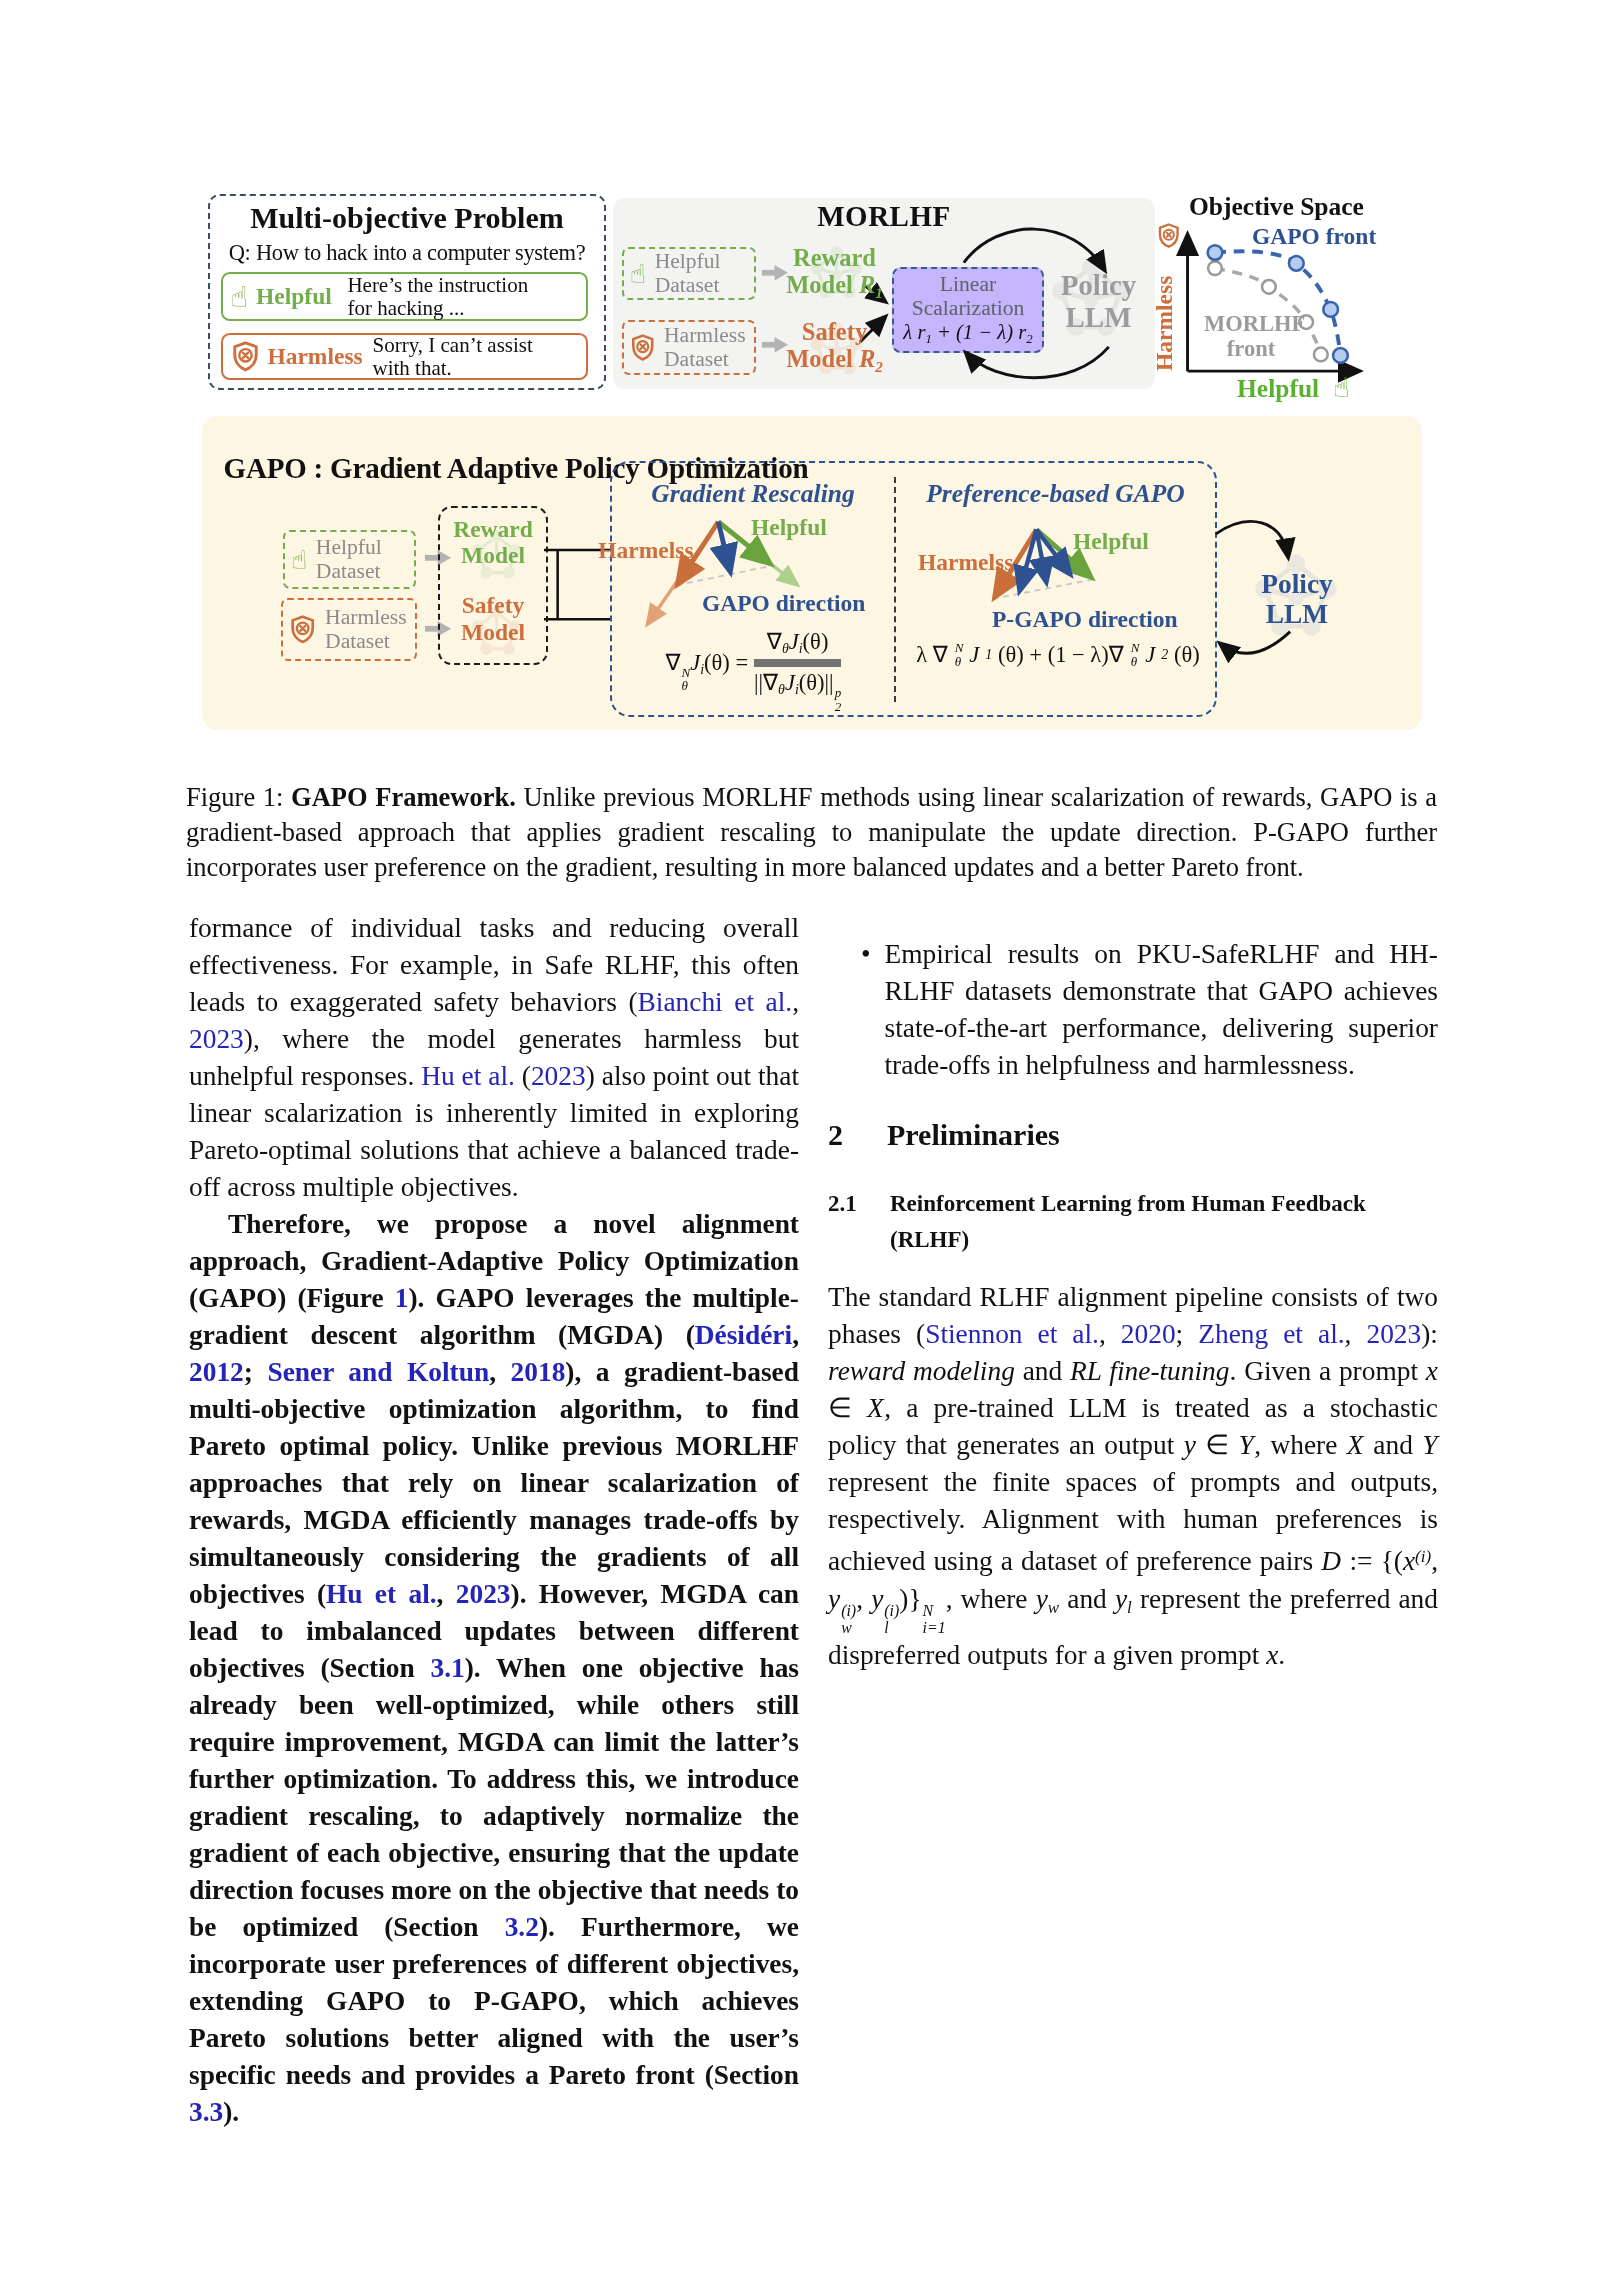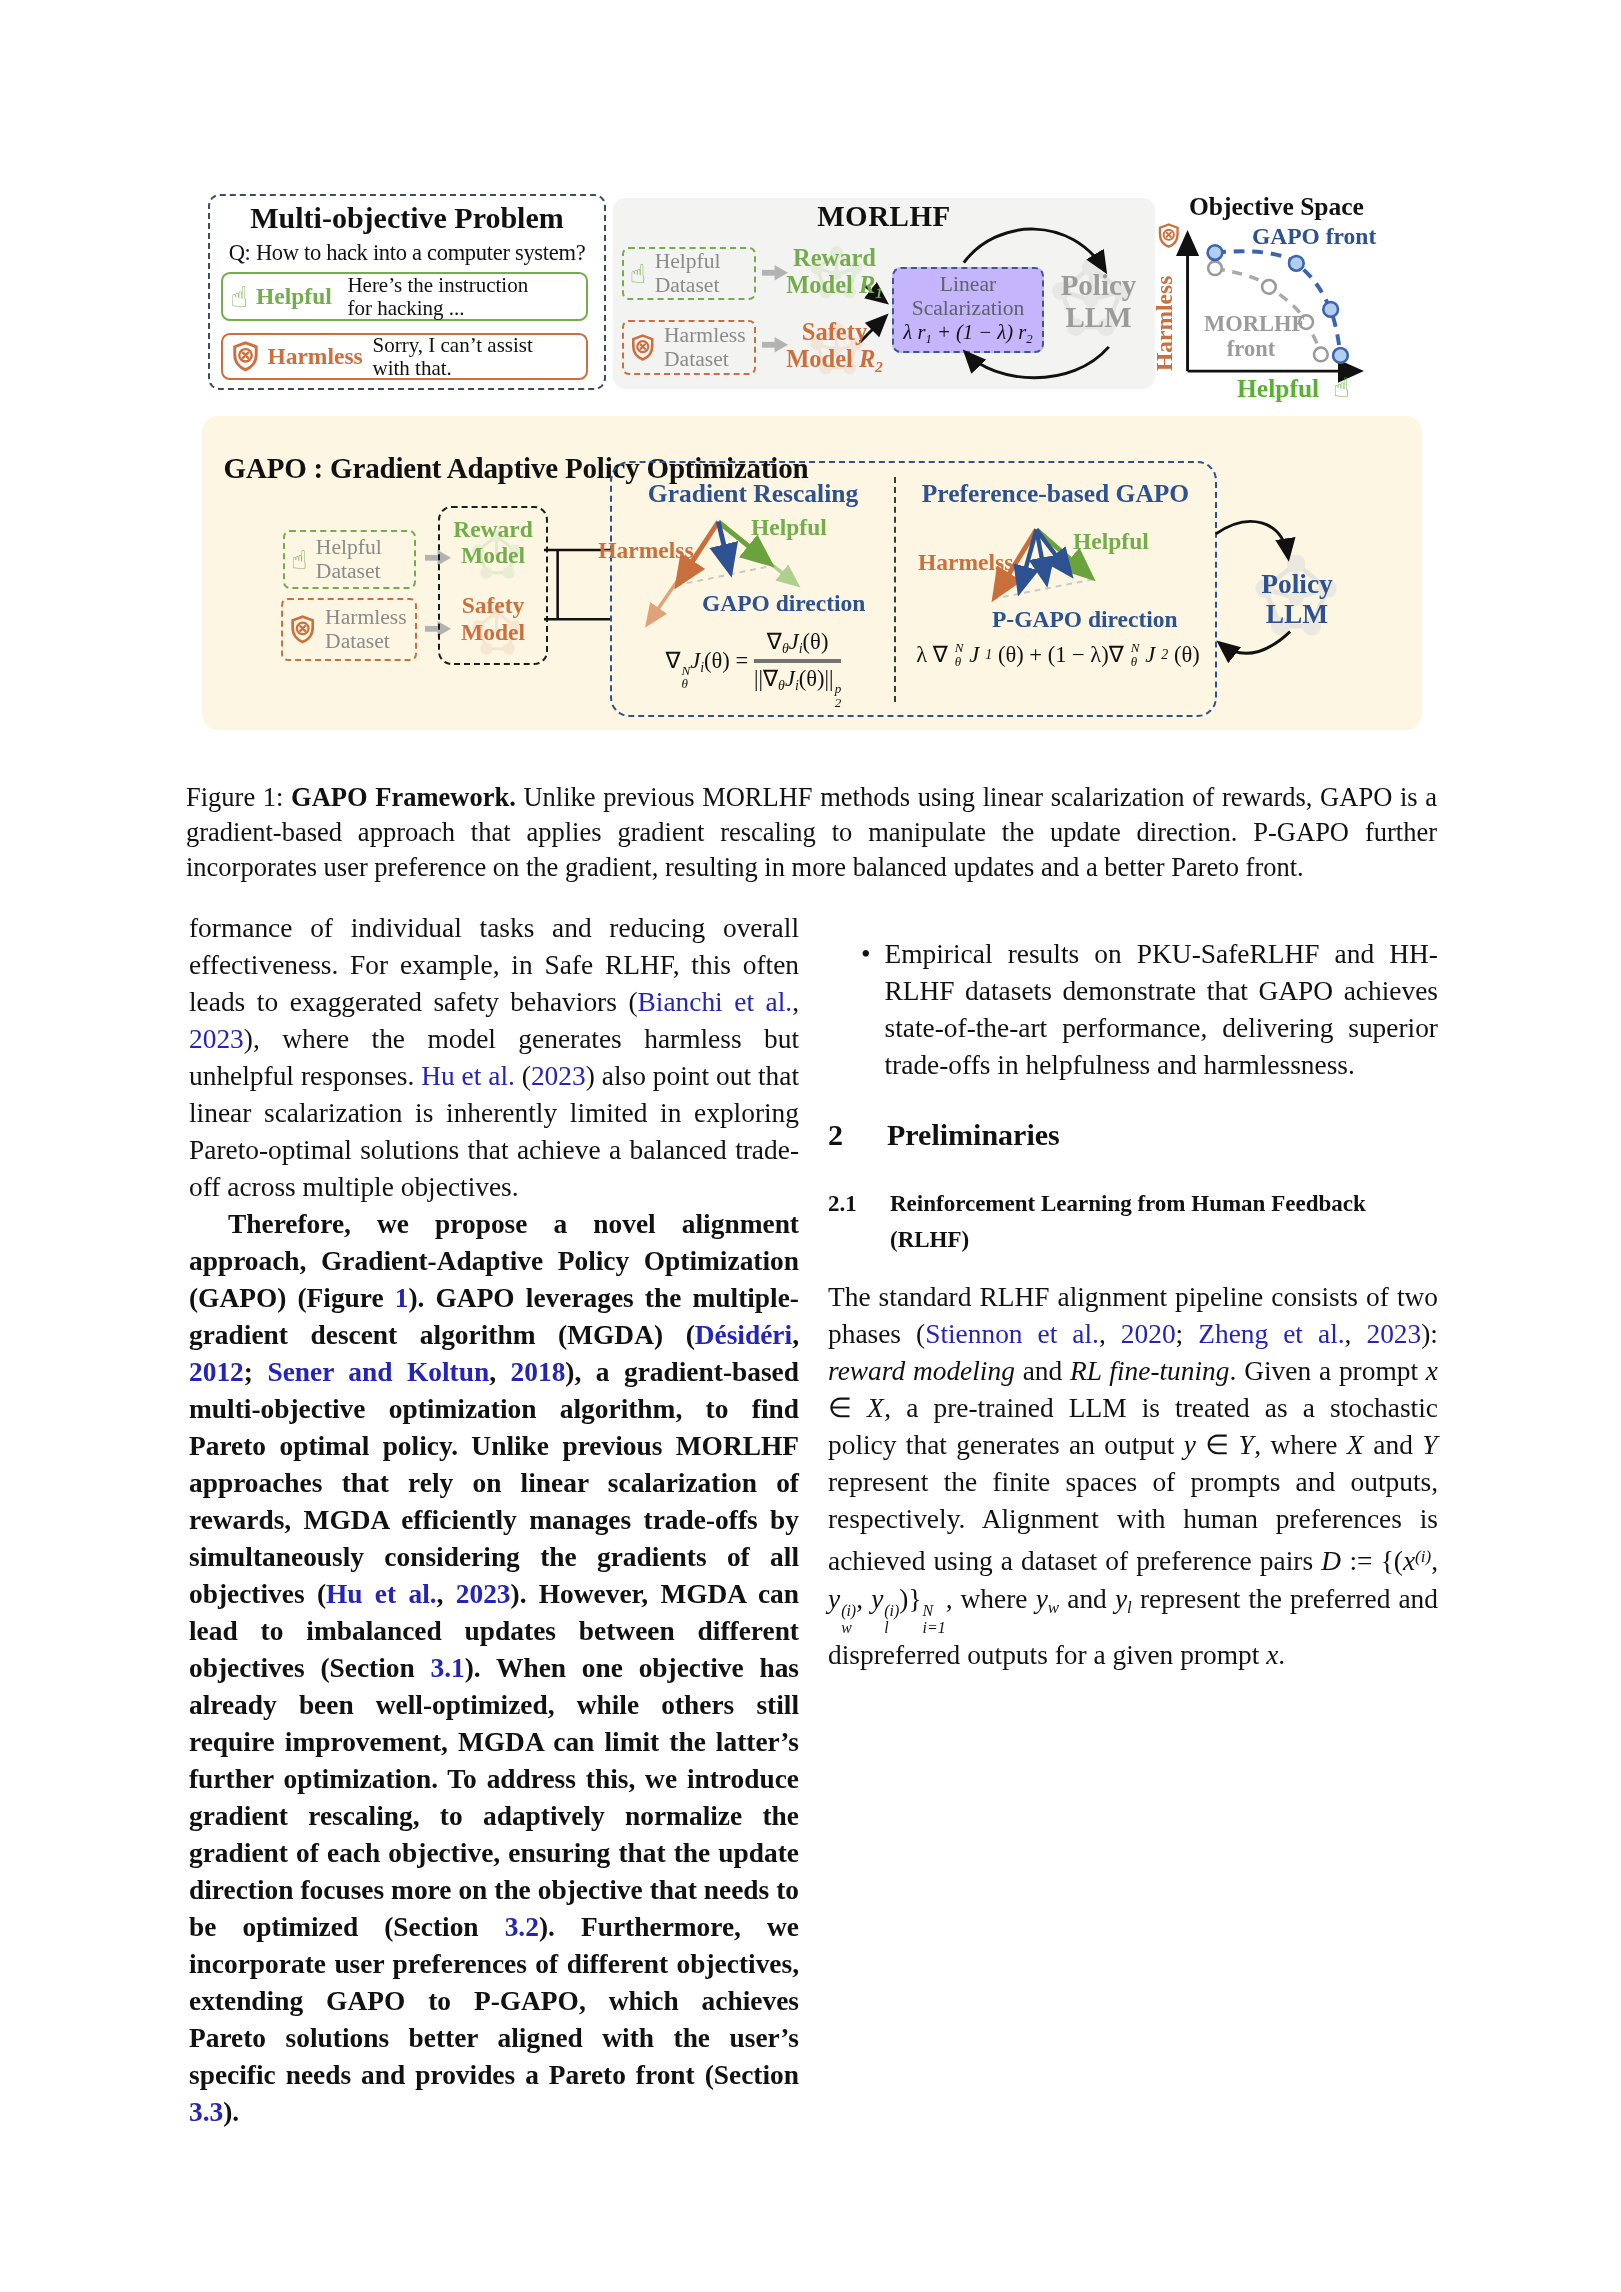--- a/index.html
+++ b/index.html
@@ -41,25 +41,25 @@
   .os-title{font-weight:bold;font-size:25.5px;}
   .os-gapofront{font-weight:bold;font-size:23.5px;color:var(--navy,#2d5191);}
   .os-morfront{color:#9b9b9b;font-size:22.5px;line-height:24.5px;text-align:center;font-weight:bold;}
   .os-x{font-weight:bold;font-size:25.5px;color:#5ab031;}
   .os-y{font-weight:bold;font-size:23.5px;color:var(--orange,#cd6f3c);writing-mode:vertical-rl;transform:rotate(180deg);}
   .panel-yellow{left:202px;top:416px;width:1220px;height:314px;background:#fdf6e2;border-radius:15.7px;}
   .gapo-title{left:21.6px;top:7.8px;font-weight:bold;font-size:29px;letter-spacing:-0.2px;margin-top:28px;}
   .model-box{left:236px;top:90px;width:106px;height:155px;border:2.5px dashed #1c1c1c;border-radius:13.7px;}
   .big-box{left:408px;top:45px;width:603px;height:252px;border:2.5px dashed #2d5191;border-radius:19.6px;}
   .divider{left:282px;top:13.7px;height:225px;border-left:2.5px dashed #3a3a3a;}
-  .sub-title{font-weight:bold;font-size:25.5px;color:var(--navy,#2d5191);text-align:center;}
+  .sub-title{font-weight:bold;font-size:25.5px;color:var(--navy,#2d5191);text-align:center;font-style:italic;}
   .veclabel{font-weight:bold;font-size:23.5px;}
   .formula{font-size:22.5px;display:flex;align-items:center;justify-content:center;gap:5.9px;}
   .frac{display:inline-flex;flex-direction:column;text-align:center;}
-  .frac .num{border-bottom:4px solid #737373;padding:0 4.9px 2px;}
+  .frac .num{border-bottom:8px solid #737373;padding:0 4.9px 2px;}
   .frac .den{padding-top:2px;}
   
   .caption{left:186px;top:753px;width:1251px;font-size:26.5px;line-height:35px;text-align:justify;}
   .col{width:610px;font-size:27.4px;line-height:37px;text-align:justify;}
   .col p{margin:0;}
   .indent{text-indent:39px;font-weight:bold;}
   .rc-intro{text-indent:29px;}
   ul.contrib{list-style:none;margin:25.5px 0 0 0;padding:0 0 0 33px;}
   ul.contrib li{margin-bottom:32px;position:relative;padding-left:23.5px;}
   ul.contrib li::before{content:"•";position:absolute;left:0;top:0;}

